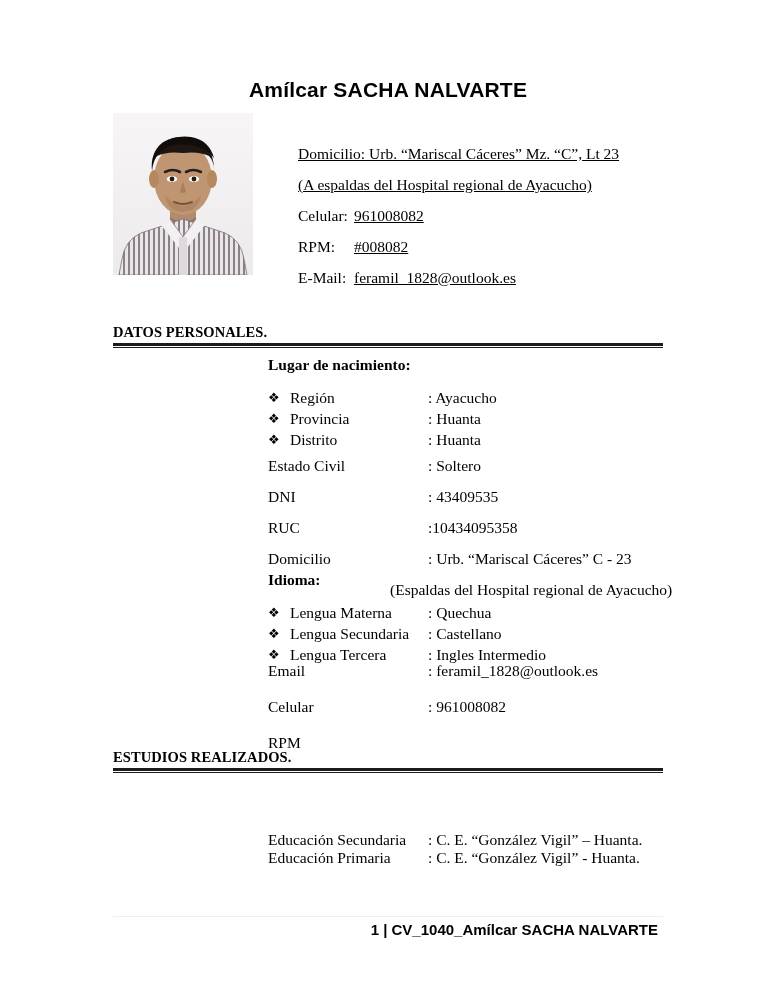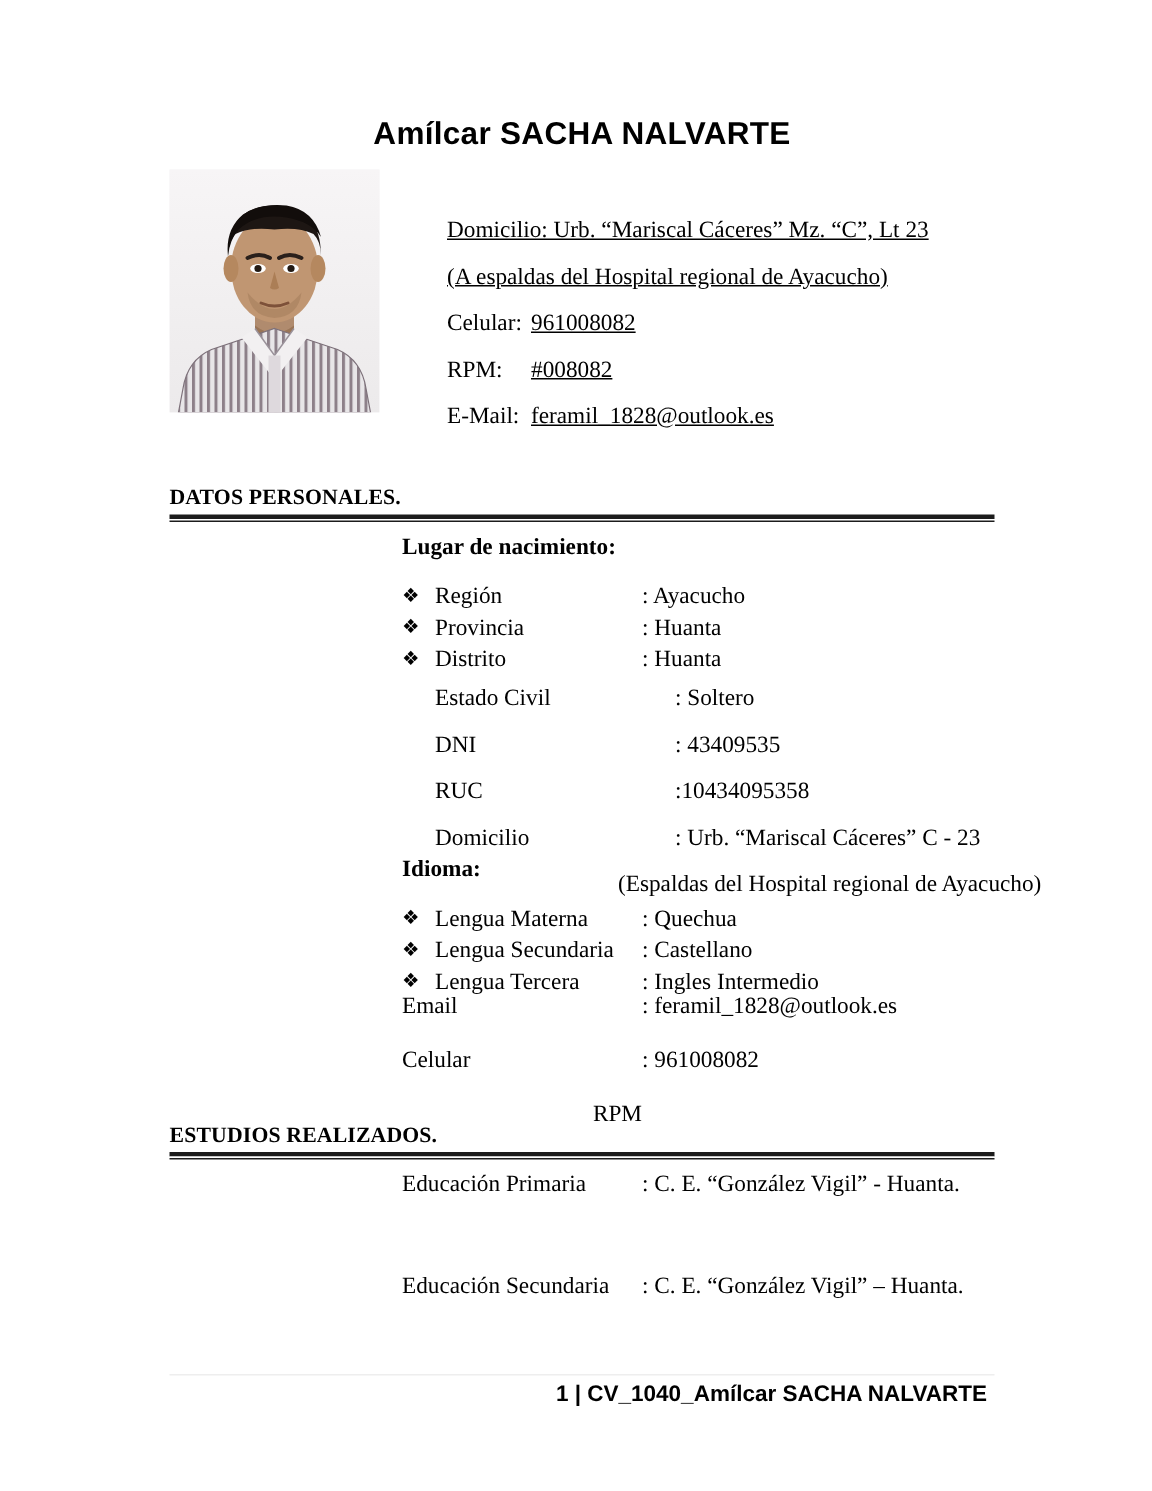--- a/index.html
+++ b/index.html
@@ -254,21 +254,21 @@
         <span class="val">: Huanta</span>
       </li>
       <li>
         <span class="bullet">❖</span>
         <span class="lab">Distrito</span>
         <span class="val">: Huanta</span>
       </li>
     </ul>
   </div>
 
-  <div class="block" style="top: 450px; line-height: 31px; margin-left: 22px;">
+  <div class="block" style="top: 450px; line-height: 31px;">
     <div class="prow">
       <span class="lab">Estado Civil</span>
       <span class="val">: Soltero</span>
     </div>
     <div class="prow">
       <span class="lab">DNI</span>
       <span class="val">: 43409535</span>
     </div>
     <div class="prow">
       <span class="lab">RUC</span>
@@ -304,39 +304,39 @@
 
   <div class="block" style="top: 658px; line-height: 25px;">
     <div class="prow">
       <span class="lab">Email</span>
       <span class="val">: feramil_1828@outlook.es</span>
     </div>
     <div class="prow" style="margin-top: 11px;">
       <span class="lab">Celular</span>
       <span class="val">: 961008082</span>
     </div>
-    <div class="prow" style="margin-top: 11px; text-align: right;">
+    <div class="prow" style="margin-top: 11px;">
       <span class="lab">RPM</span>
     </div>
   </div>
 
   <div class="section-head" style="top: 749px;">
     <div class="title">ESTUDIOS REALIZADOS.</div>
     <div class="rule-thick"></div>
     <div class="rule-gap"></div>
     <div class="rule-thin"></div>
   </div>
 
   <div class="block" style="top: 781px;">
-    <div class="prow">
-      <span class="lab">Educación Primaria</span>
-      <span class="val">: C. E. “González Vigil” - Huanta.</span>
-    </div>
     <div class="prow" style="margin-top: 50px;">
       <span class="lab">Educación Secundaria</span>
       <span class="val">: C. E. “González Vigil” – Huanta.</span>
     </div>
+    <div class="prow">
+      <span class="lab">Educación Primaria</span>
+      <span class="val">: C. E. “González Vigil” - Huanta.</span>
+    </div>
   </div>
 
   <div class="footer-rule"></div>
   <div class="footer-text">1 | CV_1040_Amílcar SACHA NALVARTE</div>
 
 </div>
 
 </body></html>

